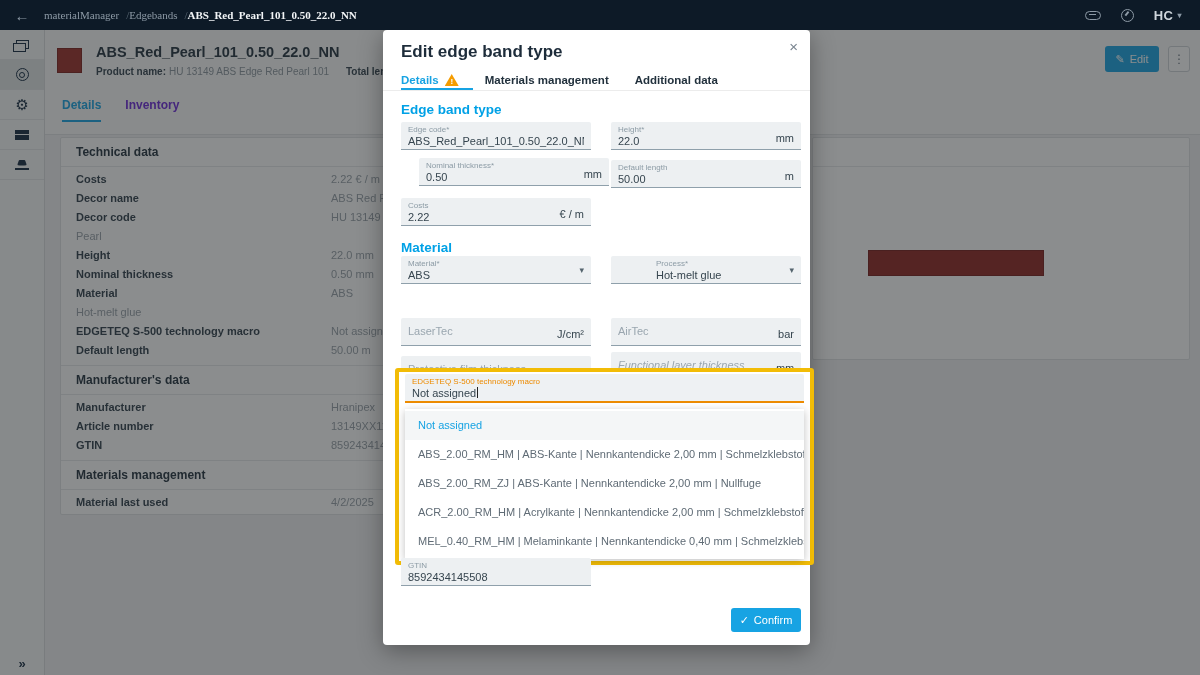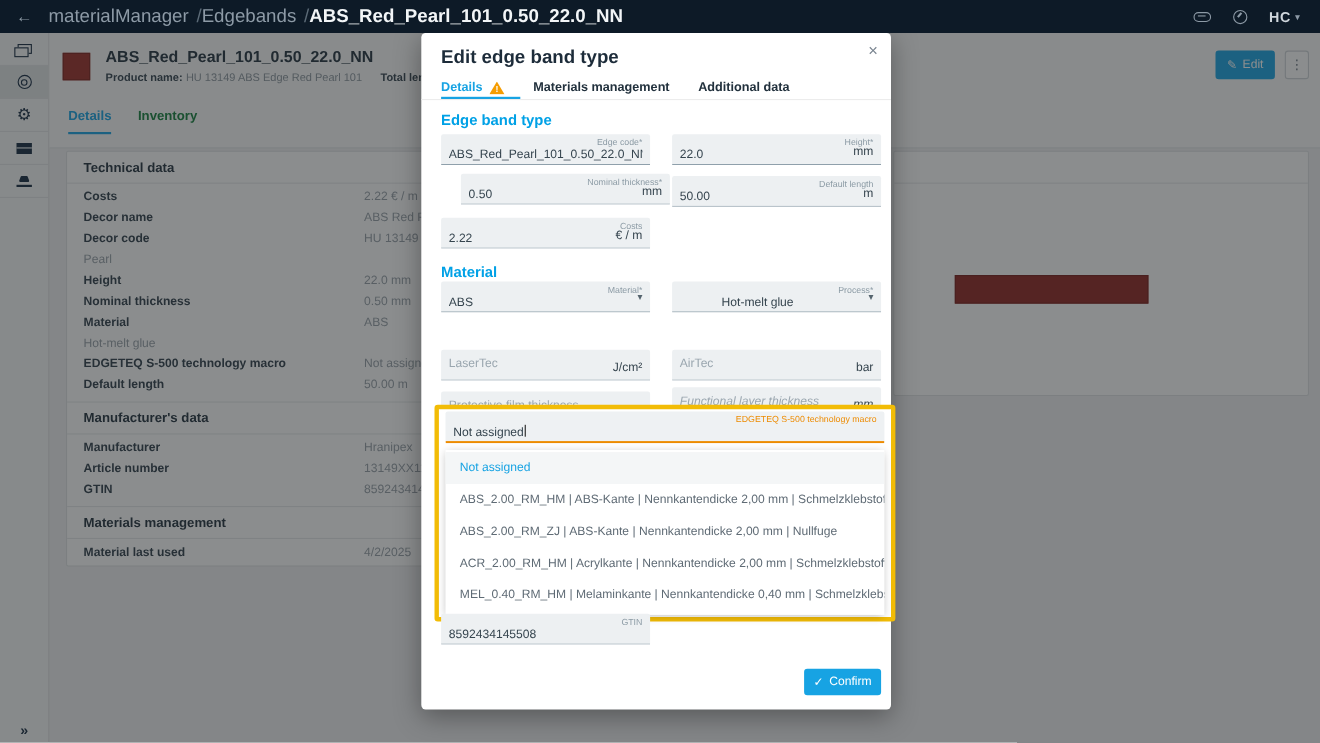--- a/index.html
+++ b/index.html
@@ -2,21 +2,21 @@
 <html><head>
 <meta charset="utf-8">
 <style>
   * { margin:0; padding:0; box-sizing:border-box; }
   html,body { width:1200px; height:675px; overflow:hidden; }
   body { font-family:"Liberation Sans", sans-serif; background:#f0f1f2; position:relative; }
 
   
   #topbar { position:absolute; left:0; top:0; width:1200px; height:30px; background:#0d1a27; color:#9aa7b3; display:flex; align-items:center; z-index:40; }
   #topbar .back { width:44px; text-align:center; font-size:15px; color:#8d9aa6; cursor:pointer; }
-  .crumb { font-size:17px; color:#8d9aa6; margin-right:7px; }
+  .crumb { font-size:11px; color:#8d9aa6; margin-right:7px;font-family:Liberation Serif, serif; }
   .crumb.sep { margin:0 0 0 0; color:#5c6b77; }
   .crumb.current { color:#f2f5f7; font-weight:bold; }
   #topbar-right { margin-left:auto; display:flex; align-items:center; gap:20px; padding-right:18px; }
   .link-icon { width:16px; height:9px; border:1.5px solid #8d9aa6; border-radius:5px; position:relative; }
   .link-icon::after { content:""; position:absolute; left:3px; top:2.1px; width:7px; height:1.6px; background:#8d9aa6; }
   .gauge-icon { width:13px; height:13px; border:1.5px solid #8d9aa6; border-radius:50%; position:relative; }
   .gauge-icon::after { content:""; position:absolute; left:4.4px; top:1.5px; width:1.6px; height:5px; background:#8d9aa6; transform:rotate(40deg); }
   .logo { font-size:13px; font-weight:bold; color:#cfd6dc; letter-spacing:0.5px; display:flex; align-items:center; gap:4px; cursor:pointer; }
   .logo .caret { font-size:8px; color:#8d9aa6; }
 
@@ -41,21 +41,21 @@
   #page { position:absolute; left:45px; top:30px; width:1155px; height:645px; background:#f0f1f2; z-index:1; }
   #page-header { position:absolute; left:0; top:0; width:1155px; height:105px; background:#fafbfb; border-bottom:1px solid #dfe2e4; }
   .swatch { position:absolute; left:12px; top:18px; width:25px; height:25px; background:#9c2d26; border:1px solid #7c211c; }
   .prod-title { position:absolute; left:51px; top:14px; font-size:14.5px; font-weight:bold; color:#22313d; }
   .prod-meta { position:absolute; left:51px; top:36px; font-size:10px; color:#8b959d; white-space:nowrap; width:340px; overflow:hidden; }
   .prod-meta b { color:#33424e; margin-right:3px; }
   .prod-meta span.pair { margin-right:14px;margin-top:11px; }
   .edit-btn { position:absolute; left:1060px; top:16px; width:54px; height:26px; background:#17a3e3; border-radius:3px; color:#fff; font-size:11px; display:flex; align-items:center; justify-content:center; gap:5px; cursor:pointer; }
   .kebab-btn { position:absolute; left:1123px; top:16px; width:22px; height:26px; background:#fff; border:1px solid #cfd4d7; border-radius:3px; color:#6b7680; font-size:12px; display:flex; align-items:center; justify-content:center; cursor:pointer; }
   .bg-tabs { position:absolute; left:17px; top:68px; display:flex; gap:24px; font-size:12px; font-weight:bold; }
-  .bg-tab { padding-bottom:8px; color:#15803d; cursor:pointer; }
+  .bg-tab { padding-bottom:8px; color:#6d28d9; cursor:pointer; }
   .bg-tab.active { color:#17a3e3; border-bottom:2px solid #17a3e3; }
 
   .card { position:absolute; background:#fff; border:1px solid #dfe2e4; border-radius:2px; }
   #card-left { left:15px; top:107px; width:735px; height:378px; }
   #card-right { left:767px; top:107px; width:378px; height:223px; }
   .sec-head { font-size:12px; font-weight:bold; color:#22313d; padding:7px 15px; border-bottom:1px solid #e7e9eb; }
   .sec-head.mid { border-top:1px solid #e7e9eb; }
   .drow { display:flex; font-size:11px; line-height:19px; padding:0 15px; }
   .drow .dl { width:255px; font-weight:bold; color:#2f3e4a; }
   .drow .dv { color:#97a0a8; }
@@ -71,21 +71,21 @@
   .modal-close { position:absolute; right:12px; top:8px; font-size:15px; color:#7a8590; cursor:pointer; }
   .m-tabs { position:absolute; left:18px; top:40px; display:flex; gap:26px; font-size:11.5px; font-weight:bold; height:20px; }
   .m-tab { color:#22313d; cursor:pointer; display:flex; align-items:center; gap:6px; }
   .m-tab.active { color:#17a3e3; }
   .tabs-divider { position:absolute; left:0; top:60px; width:427px; height:1px; background:#ececec; }
   .tab-underline { position:absolute; left:18px; top:58px; width:72px; height:2px; background:#17a3e3; }
   .warn-tri { display:inline-block; width:14px; height:12px; background:#f59c00; clip-path:polygon(50% 0,100% 100%,0 100%); color:#fff; font-size:8px; font-weight:bold; text-align:center; line-height:15px; }
   .m-section { position:absolute; left:18px; font-size:13.5px; font-weight:bold; color:#00a1e6; }
 
   .field { position:absolute; width:190px; height:28px; background:#edf0f2; border-bottom:1px solid #8fa0ab; border-radius:2px 2px 0 0; padding:3px 7px 0; }
-  .field .flbl { display:block; font-size:8px; line-height:9px; color:#8c9ba5; white-space:nowrap; overflow:hidden;text-align:right; }
+  .field .flbl { display:block; font-size:8px; line-height:9px; color:#8c9ba5; white-space:nowrap; overflow:hidden; }
   .field .fval { display:block; font-size:11px; line-height:14px; color:#36454f; white-space:nowrap; overflow:hidden; }
   .field .sfx { position:absolute; right:7px; bottom:5px; font-size:11px; color:#36454f; }
   .field .caret { position:absolute; right:7px; top:9px; font-size:9px; color:#55646e; }
   .field.empty { padding-top:0;margin-top:24px; }
   .field.empty .ph { display:block; font-size:11px; line-height:27px; color:#9aa6af; }
 
   #macro-highlight { position:absolute; left:12px; top:338px; width:419px; height:197px; border:4px solid #f2bc06; border-radius:3px; background:#fff; }
   #macro-field { position:absolute; left:6px; top:2px; width:399px; height:29px; background:#eef1f3; border-bottom:2px solid #ed8b00; padding:3px 7px 0; }
   #macro-field .flbl { color:#ed8b00; }
   .cursor-bar { display:inline-block; width:1px; height:11px; background:#222; vertical-align:-1px; margin-left:1px; }

